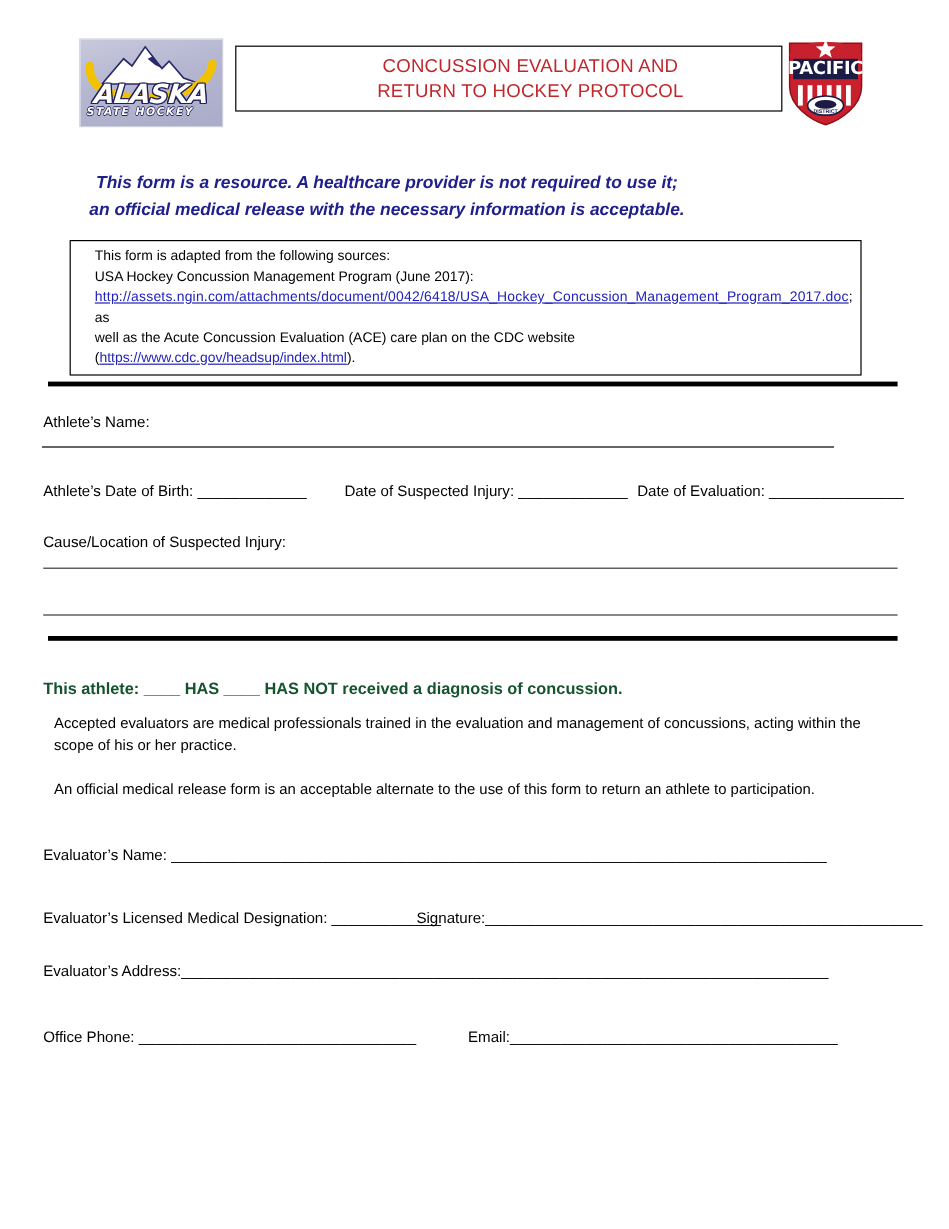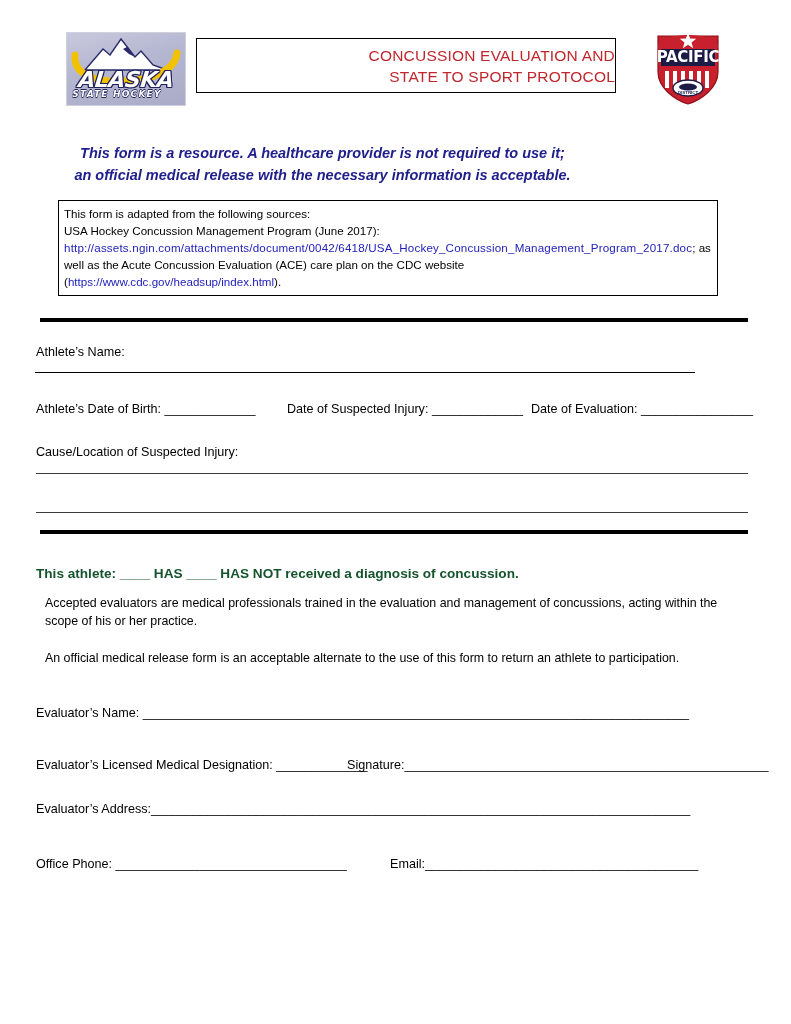--- a/index.html
+++ b/index.html
@@ -94,22 +94,23 @@
   .title-box {
     position: absolute;
     left: 196px;
     top: 38px;
     width: 418px;
     height: 53px;
     border: 1.6px solid #000000;
     background: #ffffff;
     display: flex;
     flex-direction: column;
-    align-items: flex-end;
+    align-items: center;
     justify-content: center;
+    padding-left: 36px;
   }
   .title-line {
     color: #c0272d;
     font-size: 15.5px;
     line-height: 21px;
     letter-spacing: 0.2px;
     white-space: nowrap;
   }
 
   
@@ -137,28 +138,29 @@
   .resource-note div { white-space: nowrap; }
 
   
   .sources-box {
     position: absolute;
     left: 58px;
     top: 200px;
     width: 660px;
     border: 1.4px solid #000000;
     background: #ffffff;
-    padding: 4px 5px 5px 5px;
+    padding: 4px 5px 5px 20px;
     box-sizing: border-box;
     font-size: 11.6px;
     line-height: 17px;
   }
   .sources-box p { margin: 0; }
   .lnk {
     color: #2222bb;
+    text-decoration: underline;
     word-break: break-all;
   }
   .lnk-wide {
     letter-spacing: 0.18px;
   }
 
   
   .rule-thick {
     position: absolute;
     height: 0;
@@ -212,21 +214,21 @@
       </svg>
       <svg class="ak-swoosh" viewBox="0 0 110 38">
         <path d="M4 8 C 2 30, 30 36, 56 34 C 82 32, 104 24, 106 6" fill="none" stroke="#f2c200" stroke-width="7" stroke-linecap="round"></path>
       </svg>
       <div class="ak-word">ALASKA</div>
       <div class="ak-sub">STATE HOCKEY</div>
     </div>
 
     <div class="title-box">
       <div class="title-line">CONCUSSION EVALUATION AND</div>
-      <div class="title-line">STATE TO SPORT PROTOCOL</div>
+      <div class="title-line">RETURN TO HOCKEY PROTOCOL</div>
     </div>
 
     <div class="pac-logo">
       <svg viewBox="0 0 66 76" width="66" height="76">
         <path d="M3 6 L63 6 L63 42 C63 58, 46 70, 33 74 C20 70, 3 58, 3 42 Z" fill="#c8202c" stroke="#8e1019" stroke-width="1.2"></path>
         <ellipse cx="33" cy="16" rx="30" ry="11" fill="#c8202c"></ellipse>
         <polygon points="33,3 35.2,8.6 41.2,8.8 36.5,12.4 38.2,18.2 33,14.8 27.8,18.2 29.5,12.4 24.8,8.8 30.8,8.6" fill="#ffffff"></polygon>
         <rect x="6" y="19" width="54" height="17" fill="#1b1b46"></rect>
         <g fill="#ffffff">
           <rect x="10" y="41" width="4" height="17"></rect>

